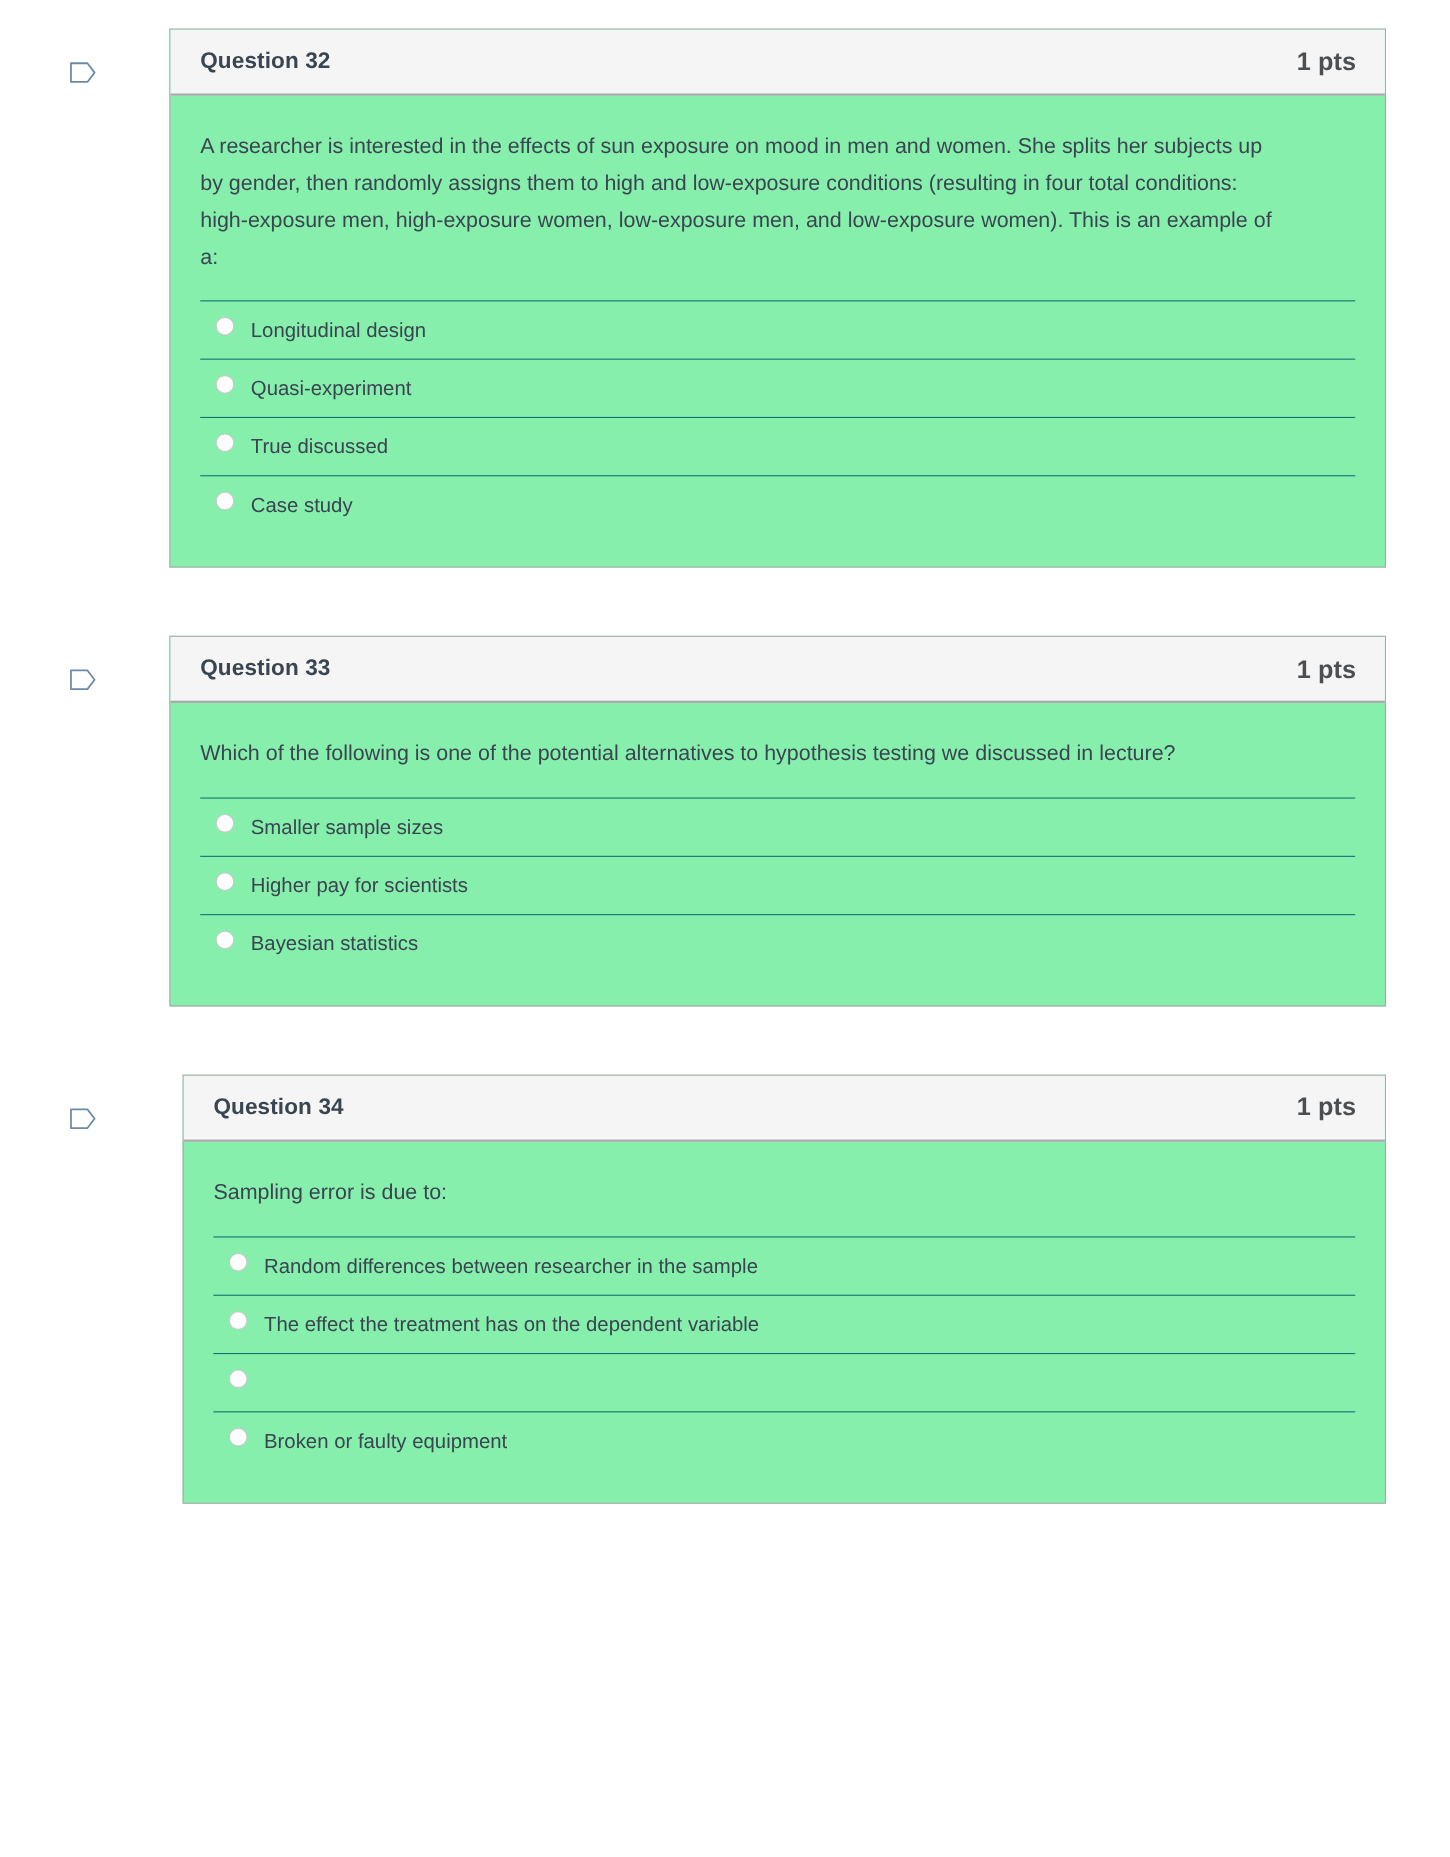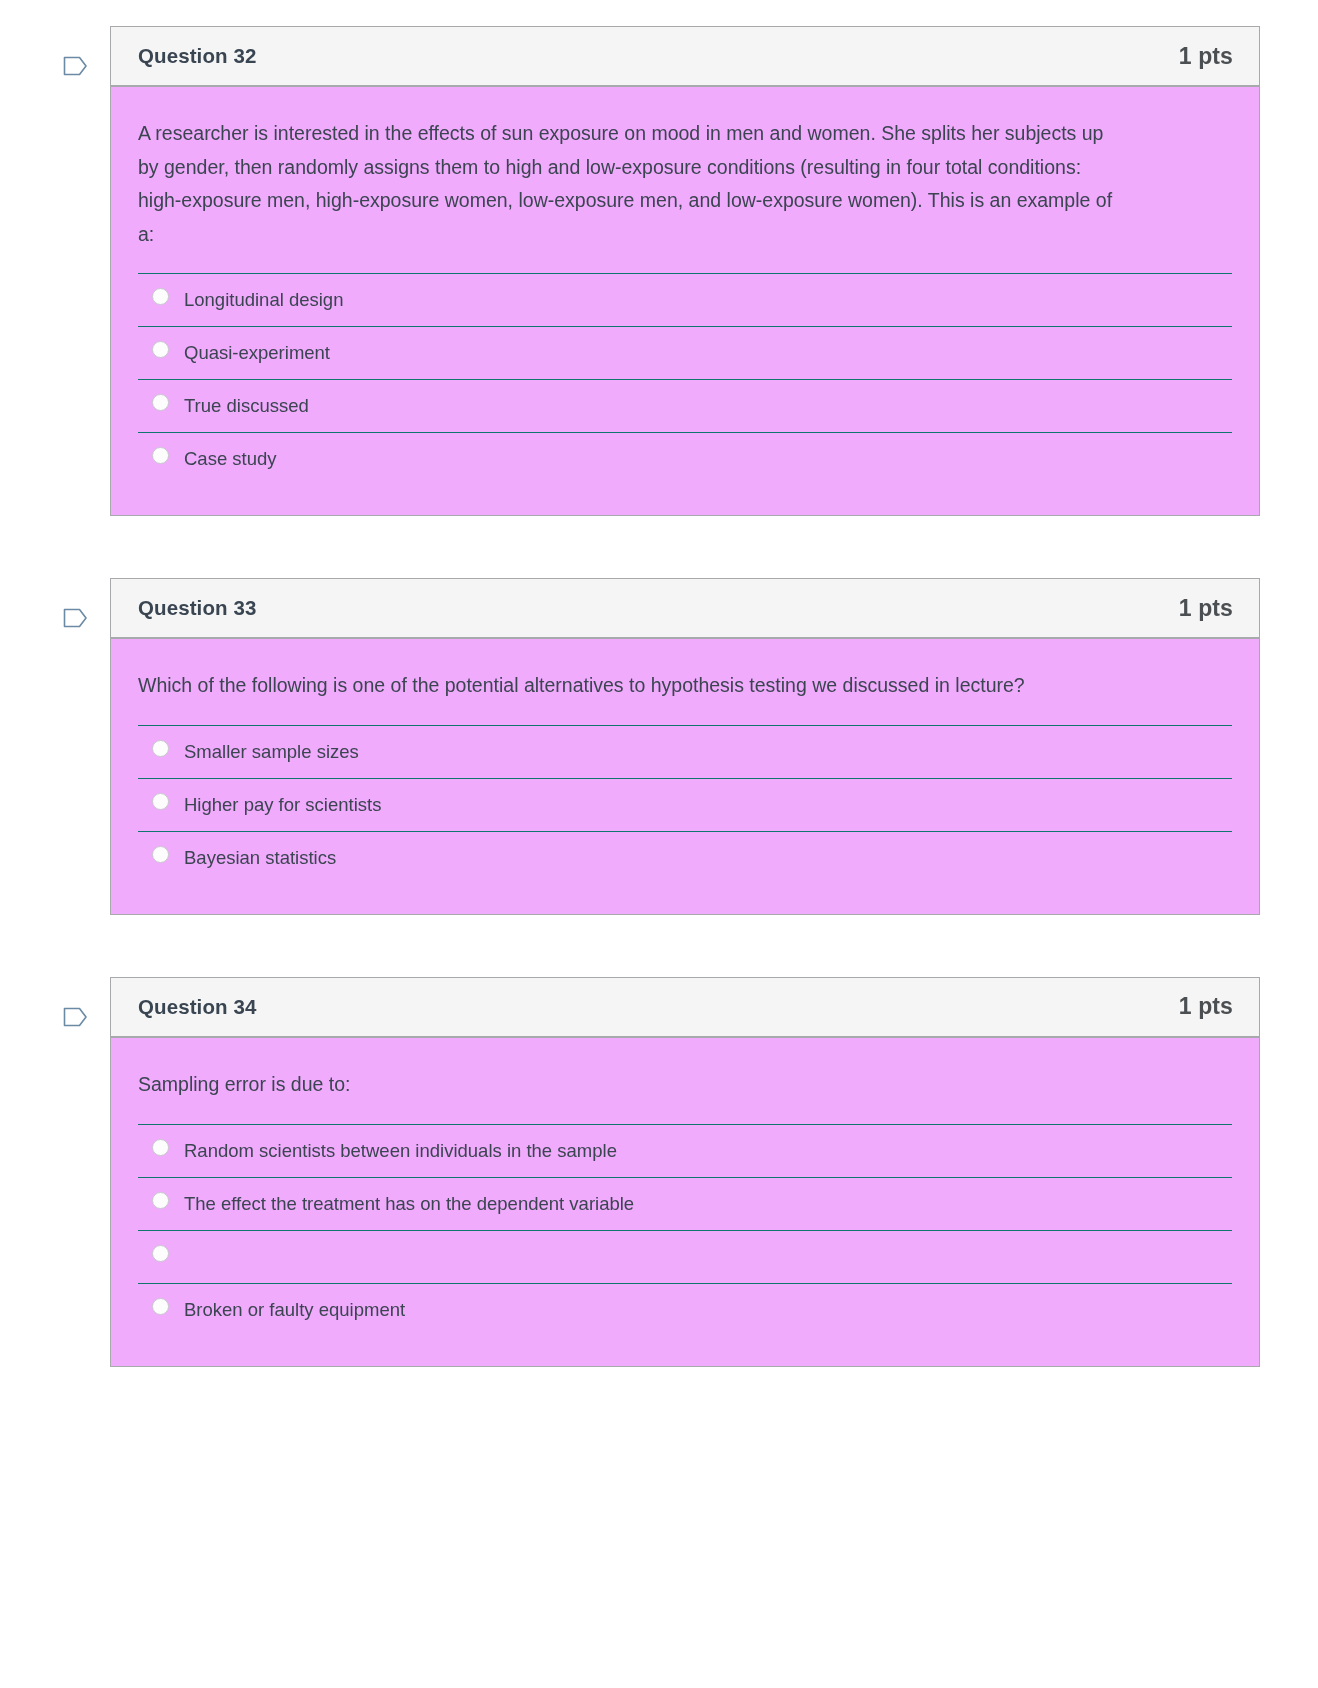--- a/index.html
+++ b/index.html
@@ -23,40 +23,41 @@
   
   .question-block {
     display: flex;
     align-items: flex-start;
     width: 100%;
     box-sizing: border-box;
     padding-left: 62px;
     padding-right: 58px;
     margin-bottom: 62px;
   }
-  .question-block:last-child { margin-bottom: 0; }
+  .question-block:last-child { margin-bottom: 0; gap: 12px; }
 
   .flag-gutter {
     width: 48px;
     flex: 0 0 48px;
     padding-top: 28px;
     display: flex;
     justify-content: flex-start;
   }
   .flag-icon {
     display: block;
     width: 26px;
     height: 24px;
   }
 
   .question-card {
     flex: 1 1 auto;
     border: 1px solid #a7a9ac;
-    background: #f0abfc;
-    box-sizing: border-box;
+    background: #86efac;
+    box-sizing: border-box;
+    margin-left: 44px;
   }
 
   .question-header {
     background: #f5f5f5;
     border-bottom: 2px solid #a7a9ac;
     height: 60px;
     display: flex;
     align-items: center;
     justify-content: space-between;
     padding: 0 26px 0 27px;
@@ -200,21 +201,21 @@
     <div class="question-card">
       <div class="question-header">
         <span class="question-name">Question 34</span>
         <span class="question-points">1 pts</span>
       </div>
       <div class="question-body">
         <p class="question-text">Sampling error is due to:</p>
         <div class="answers">
           <div class="answer-row">
             <span class="radio-mark"></span>
-            <span class="answer-label">Random scientists between individuals in the sample</span>
+            <span class="answer-label">Random differences between researcher in the sample</span>
           </div>
           <div class="answer-row">
             <span class="radio-mark"></span>
             <span class="answer-label">The effect the treatment has on the dependent variable</span>
           </div>
           <div class="answer-row">
             <span class="radio-mark"></span>
           </div>
           <div class="answer-row">
             <span class="radio-mark"></span>

